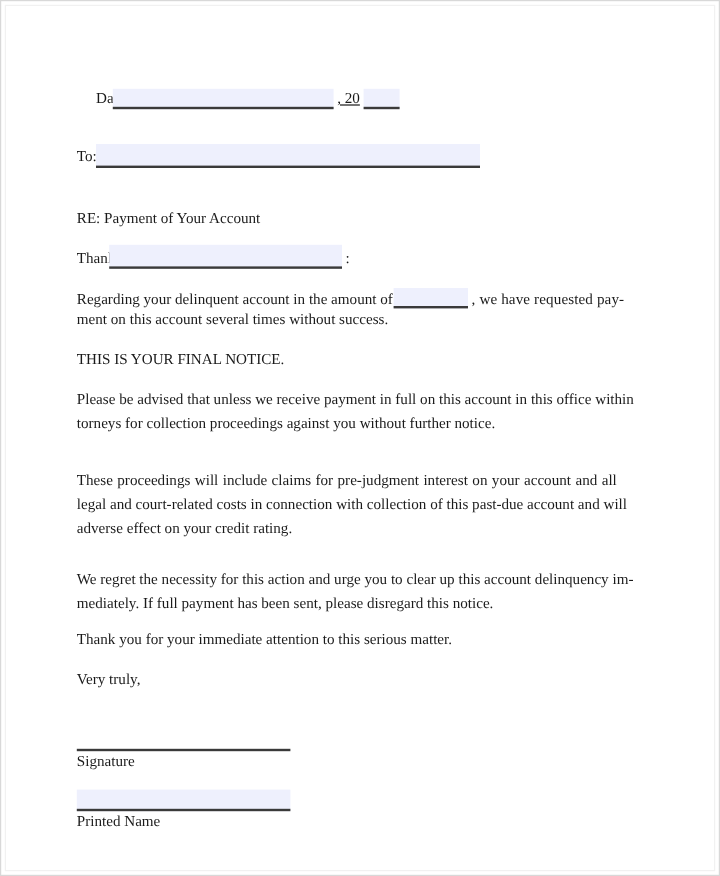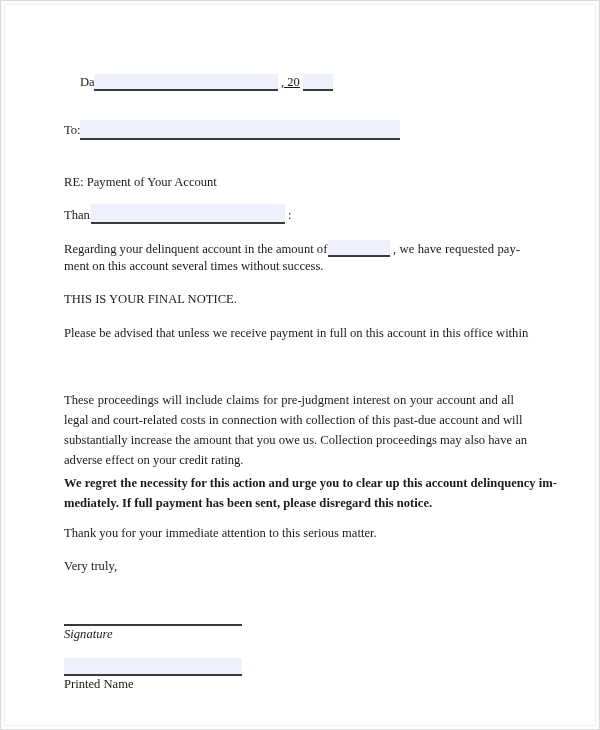--- a/index.html
+++ b/index.html
@@ -89,39 +89,39 @@
 <div class="field" style="left:328px; top:240px; width:62px; height:17px;">
   <span></span>
 </div>
 <span class="abs" style="left:393px; top:242px; letter-spacing:0.1px;">, we have requested pay-</span>
 <span class="abs" style="left:64px; top:259px;">ment on this account several times without success.</span>
 
 <span class="abs" style="left:64px; top:292px;">THIS IS YOUR FINAL NOTICE.</span>
 
 <div class="para" style="top:323px;">
   <span class="ln">Please be advised that unless we receive payment in full on this account in this office within</span>
+  <span class="ln last">torneys for collection proceedings against you without further notice.</span>
 </div>
 
 <div class="para" style="top:390px;">
   <span class="ln">These proceedings will include claims for pre-judgment interest on your account and all</span>
   <span class="ln">legal and court-related costs in connection with collection of this past-due account and will</span>
-  <span class="ln">substantially increase the amount that you owe us. Collection proceedings may also have an</span>
   <span class="ln last">adverse effect on your credit rating.</span>
 </div>
 
-<div class="para" style="top:473px;font-weight:bold;">
+<div class="para" style="top:473px;">
   <span class="ln">We regret the necessity for this action and urge you to clear up this account delinquency im-</span>
   <span class="ln last">mediately. If full payment has been sent, please disregard this notice.</span>
 </div>
 
 <span class="abs" style="left:64px; top:526px;">Thank you for your immediate attention to this serious matter.</span>
 
 <span class="abs" style="left:64px; top:559px;">Very truly,</span>
 
 <div class="line-only" style="left:64px; top:608px; width:178px; height:18px;">
   <span></span>
 </div>
-<span class="abs" style="left:64px; top:627px;font-style:italic;">Signature</span>
+<span class="abs" style="left:64px; top:627px;">Signature</span>
 
 <div class="field" style="left:64px; top:658px; width:178px; height:18px;">
   <span></span>
 </div>
 <span class="abs" style="left:64px; top:677px;">Printed Name</span>
 
 </body></html>

